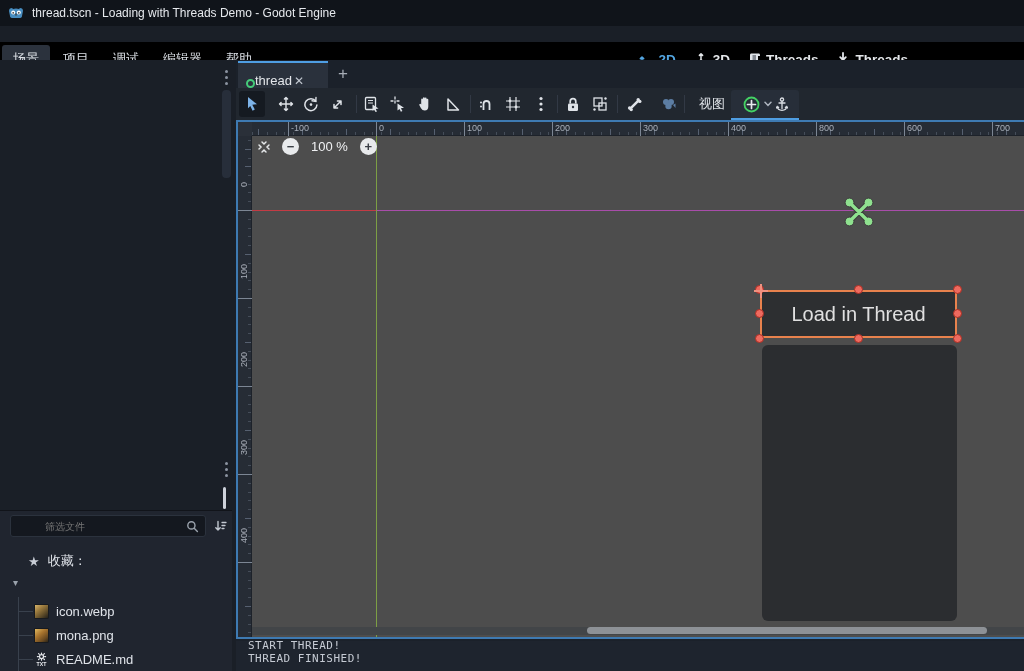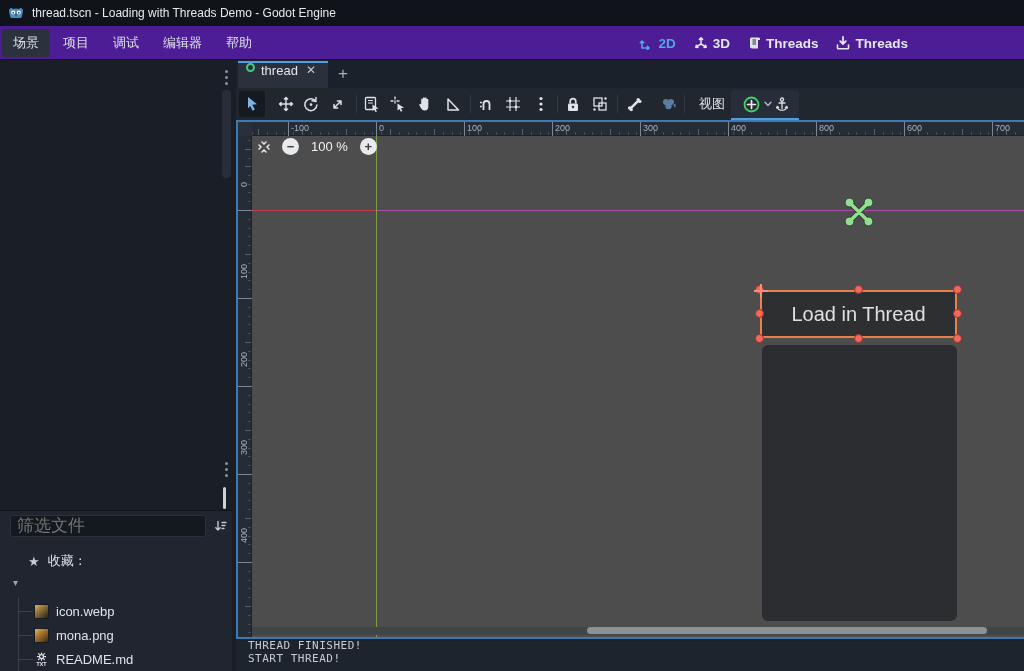--- a/index.html
+++ b/index.html
@@ -10,55 +10,55 @@
     -webkit-font-smoothing:antialiased; color:#dce0e6;
   }
   .abs { position:absolute; }
 
   
   #titlebar { left:0; top:0; width:1024px; height:26px; background:#10141a; display:flex; align-items:center; }
   #titlebar .title { font-size:12px; color:#e6e9ed; margin-left:8px; }
   #godot-logo { margin-left:8px; display:flex; }
 
   
-  #menubar { left:0; top:26px; width:1024px; height:34px; background:#4c1d95; display:flex; align-items:center; border-bottom:1px solid #12161d; }
+  #menubar { left:0; top:42px; width:1024px; height:34px; background:#000000; display:flex; align-items:center; border-bottom:1px solid #12161d; }
   .menu-item { font-size:13px; color:#dce0e6; padding:5px 11px; margin-left:2px; border-radius:3px; cursor:default; }
   .menu-item.pressed { background:#2b323d; }
   #workspaces { position:absolute; right:116px; top:0; height:34px; display:flex; align-items:center; gap:18px; }
   .ws-btn { display:flex; align-items:center; gap:5px; font-size:13.5px; font-weight:bold; color:#e4e7ea; }
   .ws-btn.active { color:#53a6e2; }
 
   
   #left-dock { left:0; top:60px; width:236px; height:611px; background:#1a1f27; }
   .splitter-dots { width:4px; display:flex; flex-direction:column; gap:3px; }
   .splitter-dots i { width:3px; height:3px; border-radius:50%; background:#8b93a0; }
   #dock-scroll-strip { left:222px; top:30px; width:9px; height:88px; background:#272e3a; border-radius:4px; }
   #dock-scroll-thumb { left:223px; top:427px; width:3px; height:22px; background:#cdd2da; border-radius:2px; }
 
   #fs-dock { left:0; top:450px; width:232px; height:161px; background:#20252f; border-top:1px solid #11141a; }
   #fs-filter { left:10px; top:4px; width:196px; height:22px; background:#14181f; border:1px solid #2b323d; border-radius:3px; display:flex; align-items:center; }
-  #fs-filter input { flex:1; background:transparent; border:none; outline:none; color:#8b5cf6; font-size:17px; padding:0 6px; font-family:"Liberation Sans",sans-serif; }
+  #fs-filter input { flex:1; background:transparent; border:none; outline:none; color:#8b5cf6; font-size:10px; padding:0 6px; font-family:"Liberation Sans",sans-serif;margin-left:28px; }
   #fs-sort { left:210px; top:5px; width:20px; height:20px; display:flex; align-items:center; justify-content:center; }
 
   .fs-row { position:absolute; height:24px; display:flex; align-items:center; font-size:13px; color:#dfe3e9; }
   #row-fav { left:28px; top:38px; gap:8px; }
   #row-fav .star { color:#c9ced6; font-size:13px; }
   #res-row { left:30px; top:62px; width:198px; background:#3a5778; border:1px solid #49688f; border-radius:2px; padding-left:6px; gap:7px; color:#eaeef4; }
   #res-chevron { left:13px; top:66px; font-size:10px; color:#9aa2ac; }
   .file-row { left:34px; gap:7px; }
   .tree-guide-v { left:18px; top:86px; width:1px; height:106px; background:#39414d; }
   .tree-stub { left:18px; width:15px; height:1px; background:#39414d; }
   .thumb { width:15px; height:15px; border:1px solid #171a1f; border-radius:1px; }
   .thumb.webp { background:linear-gradient(140deg,#d6b36a 0%,#9a7a3e 35%,#5c4a28 70%,#23201a 100%); }
   .thumb.png  { background:linear-gradient(140deg,#e0b85f 0%,#a8742e 40%,#6b4a20 75%,#2a2418 100%); }
 
   
   #editor-area { left:236px; top:60px; width:788px; height:611px; background:#1b212a; }
   #tabbar { left:0; top:0; width:788px; height:28px; background:#1b212a; }
-  #scene-tab { left:2px; top:1px; width:90px; height:27px; background:#2a313c; border-top:2px solid #4f9ee3; display:flex; align-items:flex-start; padding:0 8px; gap:6px; }
+  #scene-tab { left:2px; top:1px; width:90px; height:27px; background:#2a313c; border-top:2px solid #4f9ee3; display:flex; align-items:flex-end; padding:0 8px; }
   #scene-tab .ring { width:9px; height:9px; border:2px solid #45cc7a; border-radius:50%; }
   #scene-tab .lbl { font-size:13px; color:#e3e6ea; }
   #scene-tab .x { font-size:12px; color:#c2c8d1; margin-left:2px; }
   #tab-add { left:102px; top:4px; font-size:17px; color:#a7adb6; }
 
   
   #toolbar { left:0; top:28px; width:788px; height:32px; background:#21272f; }
   .tbtn { position:absolute; top:3px; width:26px; height:26px; display:flex; align-items:center; justify-content:center; border-radius:3px; }
   .tbtn.active { background:#151a21; }
   .tsep { position:absolute; top:7px; width:1px; height:18px; background:#323945; }
@@ -442,18 +442,18 @@
 
       <svg id="pivot-cross" class="abs" width="16" height="16" viewBox="0 0 16 16">
           <path d="M8 1 V15 M1 8 H15" stroke="#f0907f" stroke-width="2"></path>
         </svg>
 
       <div id="hscroll-track" class="abs"></div>
       <div id="hscroll-thumb" class="abs"></div>
     </div>
 
     <div id="output" class="abs">
+      <div class="out-line">START THREAD!</div>
       <div class="out-line">THREAD FINISHED!</div>
-      <div class="out-line">START THREAD!</div>
     </div>
   </div>
 
 </div>
 
 </body></html>

